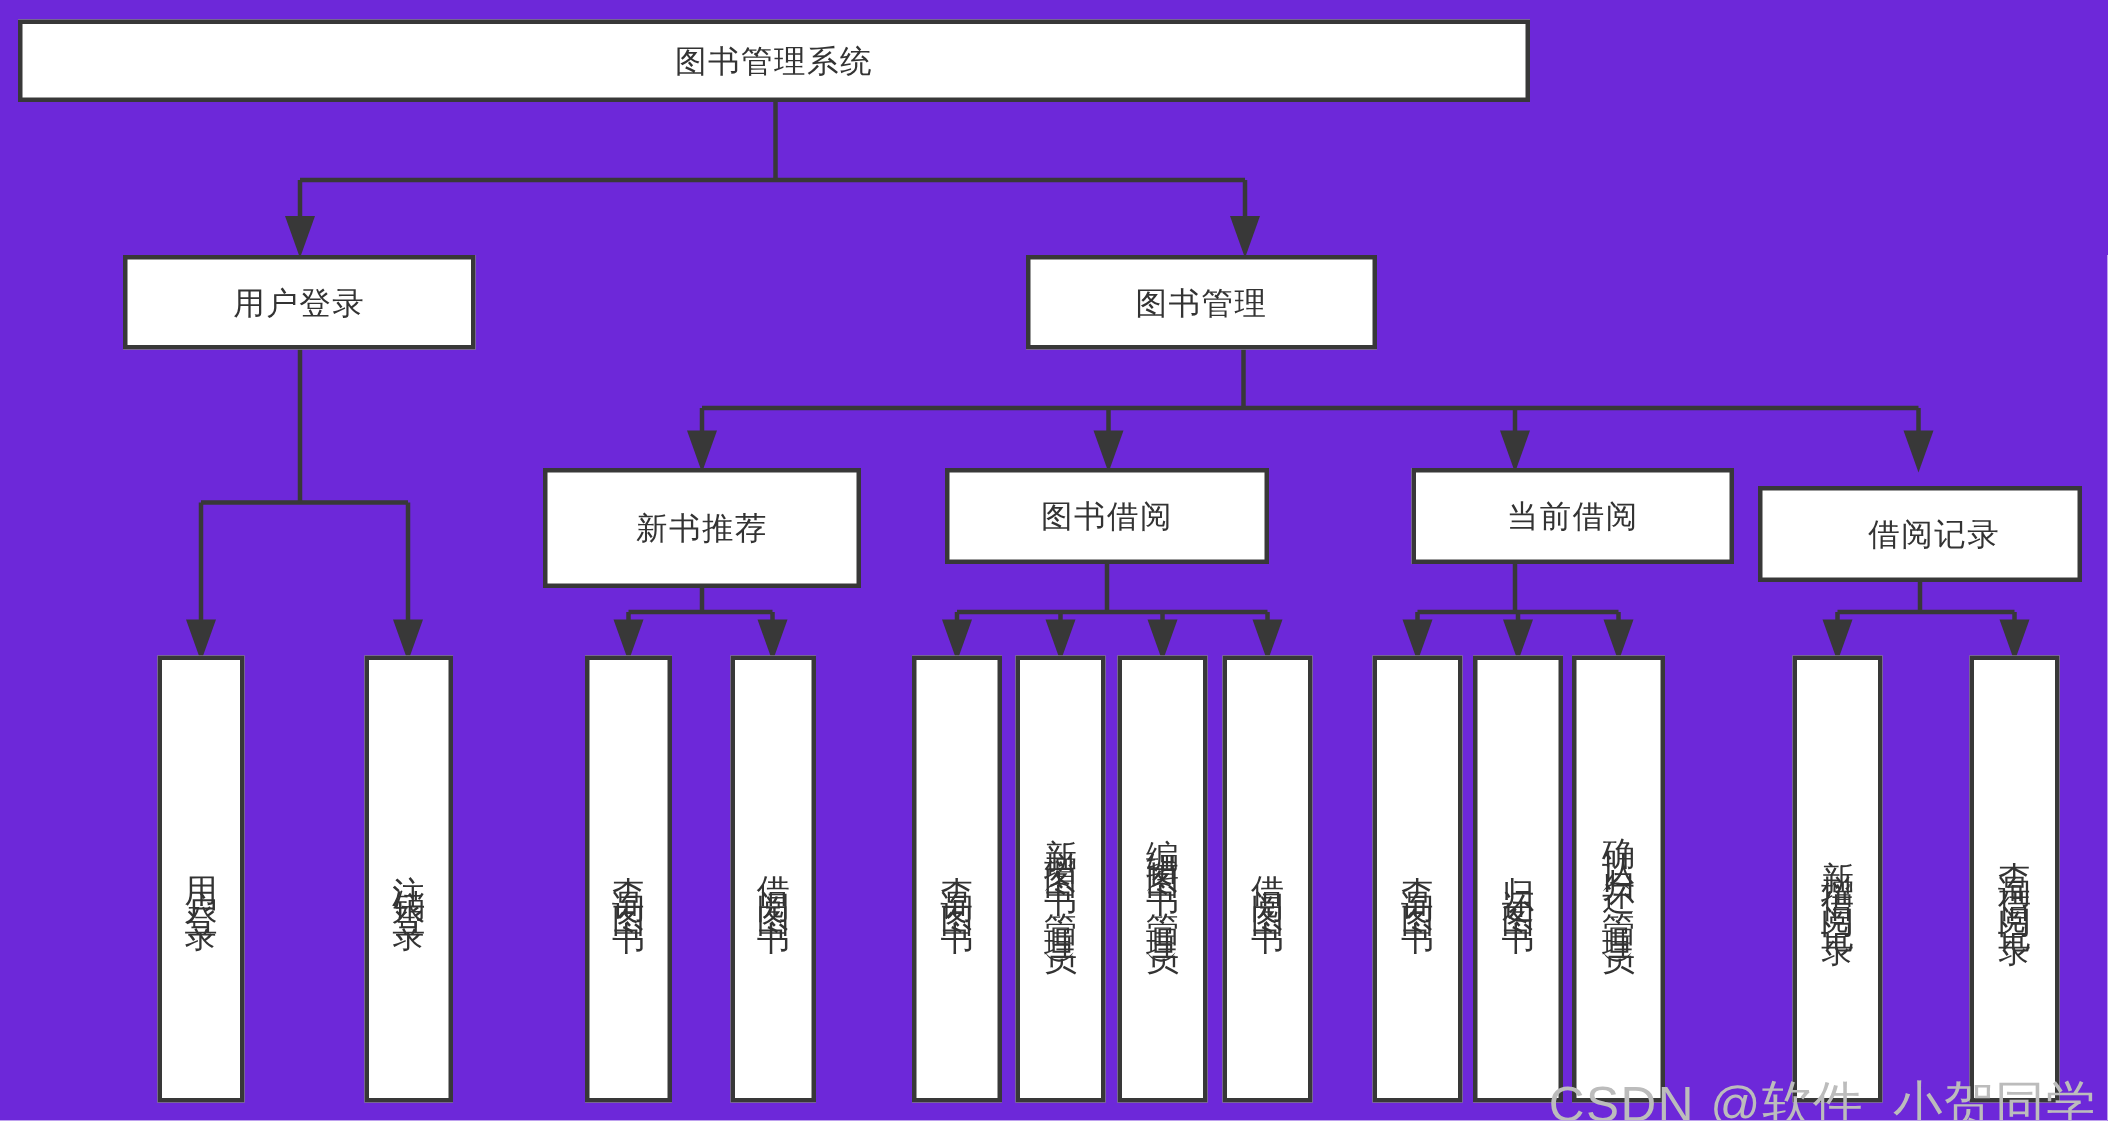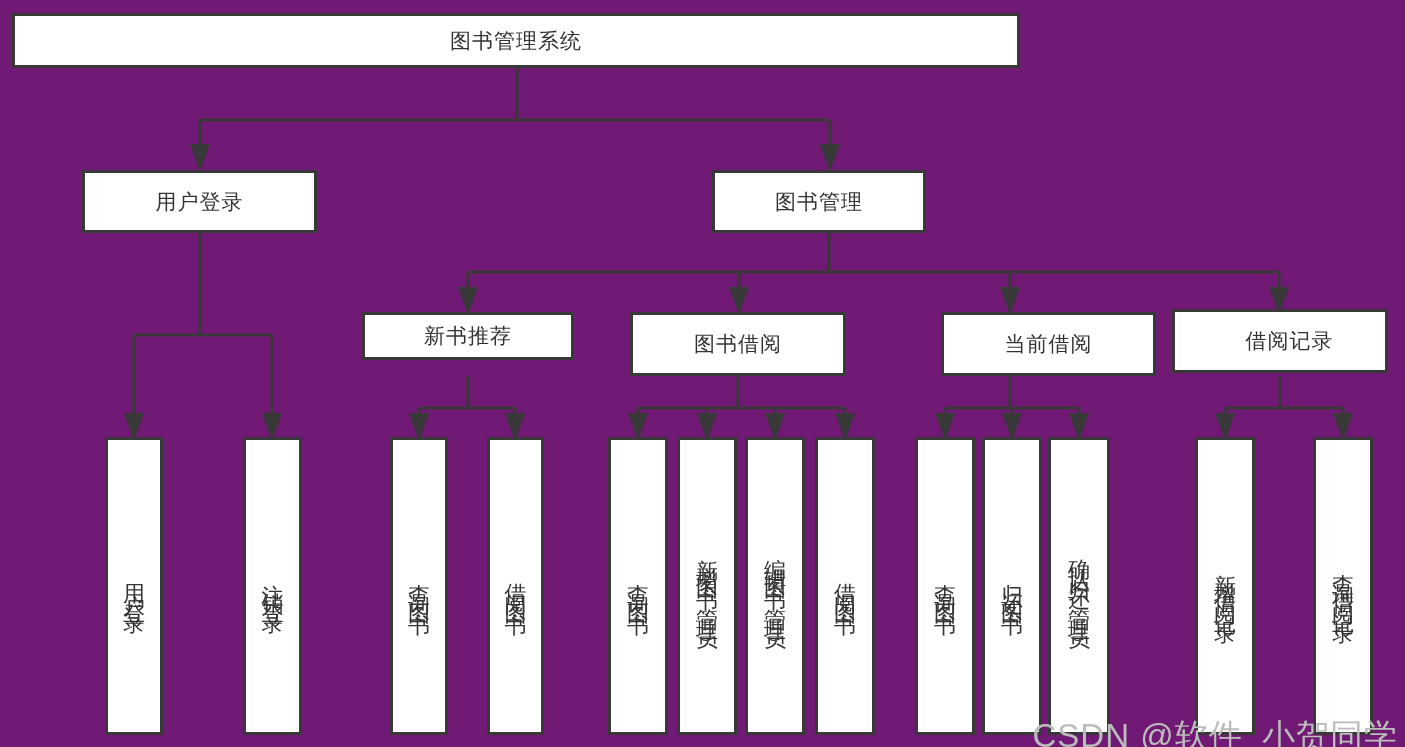--- a/index.html
+++ b/index.html
@@ -1,20 +1,20 @@
 <!DOCTYPE html>
 <html><head>
 <meta charset="utf-8">
 <style>
   html, body { margin: 0; padding: 0; background: #ffffff; }
   .canvas {
     position: relative;
     width: 1405px;
     height: 747px;
-    background: #701a75;
+    background: #6d28d9;
     font-family: "Liberation Sans", sans-serif;
     color: #333333;
     overflow: hidden;
   }
   .connectors {
     position: absolute;
     left: 0; top: 0;
     z-index: 0;
   }
   .hbox {
@@ -100,26 +100,26 @@
       <polygon points="1002,413 1022,413 1012,441"></polygon>
       <polygon points="1069,413 1089,413 1079,441"></polygon>
       <polygon points="1215,413 1235,413 1225,441"></polygon>
       <polygon points="1333,413 1353,413 1343,441"></polygon>
     </g>
   </svg>
 
   <div class="hbox" style="left:12px; top:13px; width:1008px; height:55px;">图书管理系统</div>
 
   <div class="hbox" style="left:82px; top:170px; width:235px; height:63px;">用户登录</div>
-  <div class="hbox" style="left:712px; top:170px; width:214px; height:63px;">图书管理</div>
+  <div class="hbox" style="left:684px; top:170px; width:234px; height:63px;">图书管理</div>
 
-  <div class="hbox" style="left:362px; top:312px; width:212px; height:48px;">新书推荐</div>
+  <div class="hbox" style="left:362px; top:312px; width:212px; height:80px;">新书推荐</div>
   <div class="hbox" style="left:630px; top:312px; width:216px; height:64px;">图书借阅</div>
   <div class="hbox" style="left:902px; top:312px; width:215px; height:64px;margin-left:39px;">当前借阅</div>
-  <div class="hbox" style="left:1172px; top:309px; width:216px; height:64px;padding-left:19px;">借阅记录</div>
+  <div class="hbox" style="left:1172px; top:324px; width:216px; height:64px;padding-left:19px;">借阅记录</div>
 
   <div class="vbox" style="left:105px; width:58px;">
     <span>用户登录</span>
   </div>
   <div class="vbox" style="left:243px; width:59px;">
     <span>注销登录</span>
   </div>
 
   <div class="vbox" style="left:390px; width:58px;">
     <span>查询图书</span>

